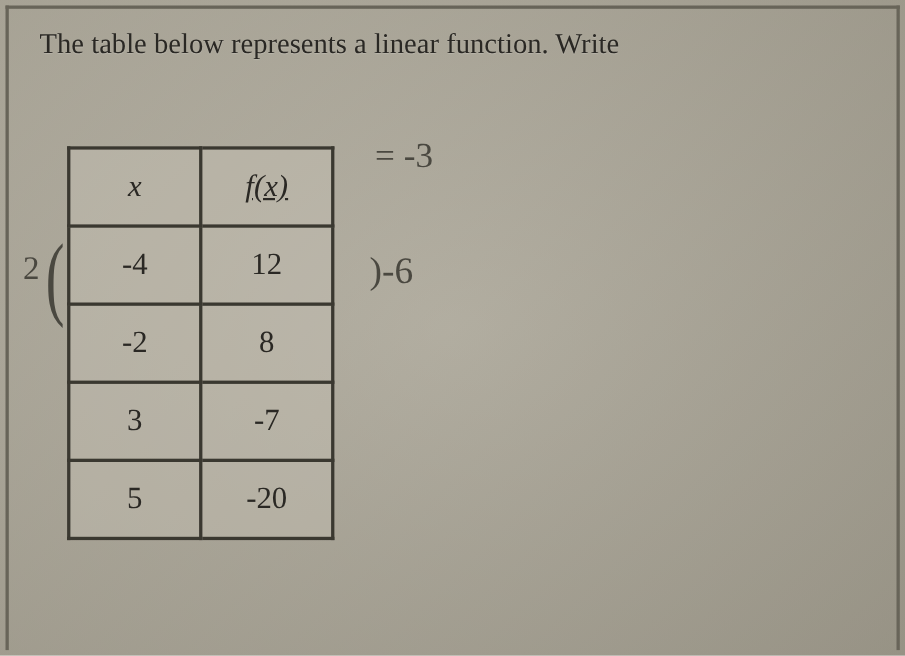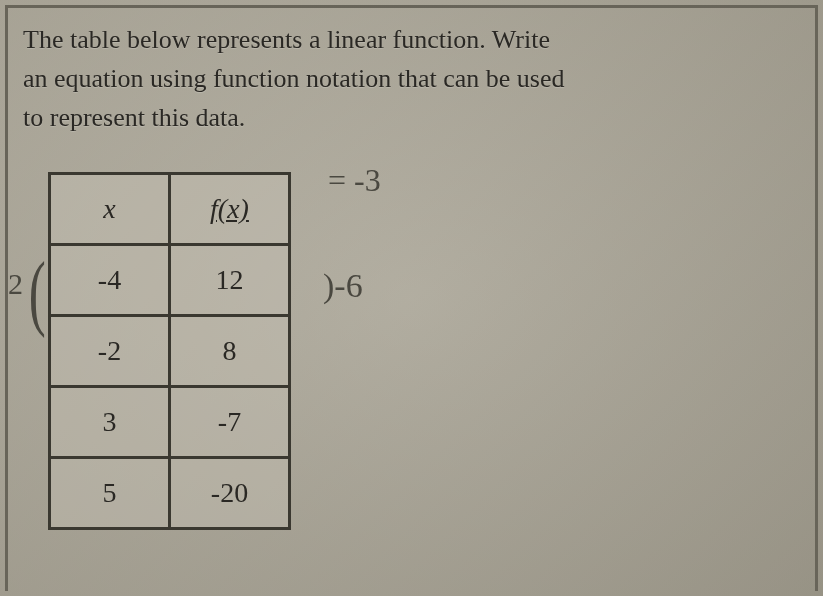--- a/index.html
+++ b/index.html
@@ -11,21 +11,21 @@
       width: 823px;
       height: 596px;
       background: linear-gradient(135deg, #b8b4a8 0%, #a8a498 50%, #989488 100%);
       font-family: Georgia, 'Times New Roman', serif;
       position: relative;
       overflow: hidden;
     }
     .page {
       width: 100%;
       height: 100%;
-      padding: 20px 23px;
+      padding: 20px 36px;
       position: relative;
       background: radial-gradient(ellipse at center, rgba(200,195,180,0.3) 0%, rgba(150,145,130,0.5) 100%);
     }
     .question-text {
       font-size: 26px;
       color: #2a2824;
       line-height: 1.5;
       margin-bottom: 35px;
       font-weight: 500;
       text-shadow: 0 1px 1px rgba(255,255,255,0.2);
@@ -121,22 +121,21 @@
 </head>
 <body>
 
 <div class="border-frame"></div>
 <div class="border-frame-left"></div>
 <div class="border-frame-right"></div>
 
 <div class="page">
   <div class="question-text">
     <span>The table below represents a linear function. Write</span><br>
-    <span>an equation using function notation that can be used</span><br>
-    <span>to represent this data.</span>
+    <br>
   </div>
 
   <div class="table-container">
     <span class="hw-two">2</span>
     <span class="hw-paren-left">(</span>
 
     <div class="handwriting hw-top">= -3</div>
     <div class="handwriting hw-side">)-6</div>
 
     <table class="data-table">

